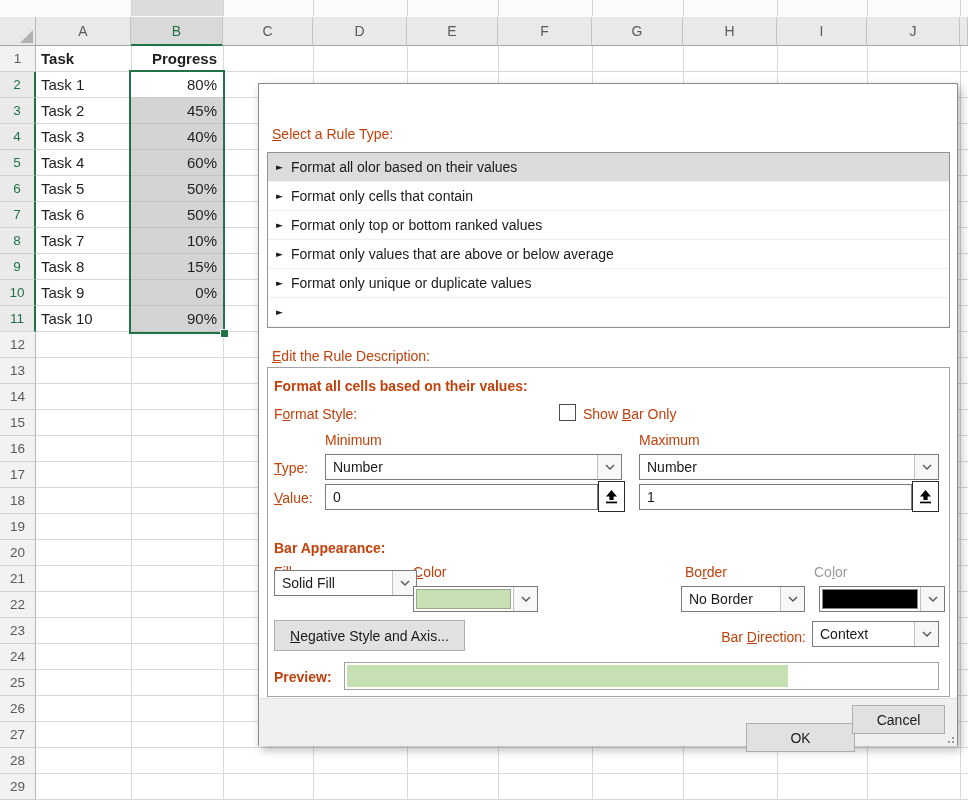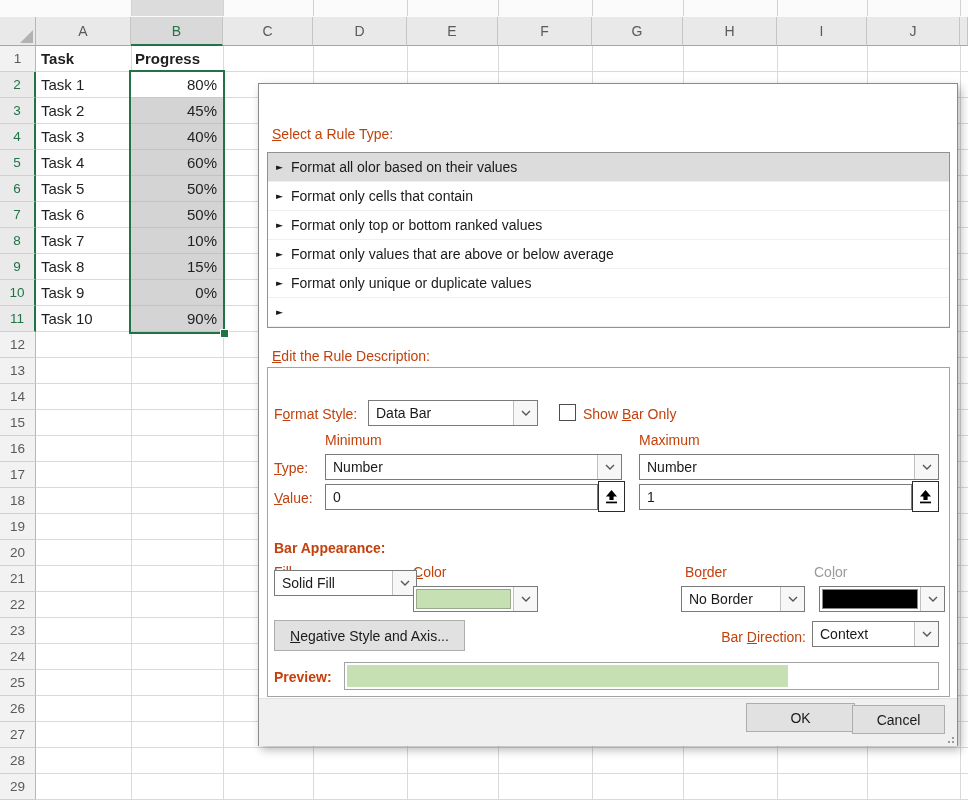--- a/index.html
+++ b/index.html
@@ -22,21 +22,21 @@
         font-size:13.5px;color:#5a5a5a;text-align:center;line-height:25px;background:#f2f2f2;}
   .rowh.sel{color:#217346;border-right:2px solid #217346;background:#eaeaea;}
   
   #grid{position:absolute;left:36px;top:46px;width:932px;height:754px;background:
         repeating-linear-gradient(to bottom,#ffffff 0 25px,#d9d9d9 25px 26px);}
   .vline{position:absolute;top:0;bottom:0;width:1px;background:#d9d9d9;}
   .cell{position:absolute;height:26px;line-height:25px;font-size:15px;color:#1f1f1f;box-sizing:border-box;}
   .cell.a{left:0;width:95px;padding-left:5px;}
   .cell.b{left:95px;width:92px;padding-right:6px;text-align:right;}
   .cell.hdr{font-weight:bold;}
-  .cell.b.hdr{text-align:left;padding-left:4px;}
+  .cell.b.hdr{text-align:right;padding-left:4px;}
   #selbox{position:absolute;left:93px;top:24px;width:96px;height:264px;box-sizing:border-box;border:2px solid #217346;}
   #selbox .active{height:26px;background:#fff;border-bottom:1px solid #c9c9c9;box-sizing:border-box;}
   #selbox .fill{height:234px;background:repeating-linear-gradient(to bottom,#d4d4d4 0 25px,#c3c3c3 25px 26px);}
   #fillhandle{position:absolute;left:184px;top:283px;width:7px;height:7px;background:#217346;border:1px solid #fff;}
   
   #dialog{position:absolute;left:258px;top:83px;width:700px;height:663px;background:#fff;border:1px solid #8b8b8b;
           box-shadow:3px 4px 9px rgba(0,0,0,.28);box-sizing:border-box;font-size:14px;}
   #titlebar{position:absolute;left:0;top:0;right:0;height:34px;background:#fff;display:flex;align-items:center;}
   #dlgtitle{padding-left:13px;font-size:15px;color:#1a1a1a;flex:1;}
   .titlebtn{width:44px;height:34px;display:flex;align-items:center;justify-content:center;color:#333;}
@@ -206,31 +206,24 @@
       <div class="ruleitem">
           <span class="arrow">►</span>
         </div>
     </div>
 
     <div class="lbl" style="left:13px;top:264px">
       <span class="u">E</span><span>dit the Rule Description:</span>
     </div>
 
     <div id="groupbox">
+      <div class="lbl bold" style="left:6px;top:10px">Format all cells based on their values:</div>
 
       <div class="lbl" style="left:6px;top:38px">
         <span>F</span><span class="u">o</span><span>rmat Style:</span>
-      </div>
-      <div class="combo" style="left:100px;top:32px;width:170px">
-        <div class="txt">Data Bar</div>
-        <div class="arr">
-            <svg width="10" height="6">
-              <polyline points="1,1 5,5 9,1" fill="none" stroke="#565656" stroke-width="1.4"></polyline>
-            </svg>
-          </div>
       </div>
       <div class="checkbox" style="left:291px;top:36px"></div>
       <div class="lbl" style="left:315px;top:38px">
         <span>Show </span><span class="u">B</span><span>ar Only</span>
       </div>
 
       <div class="lbl" style="left:57px;top:64px">Minimum</div>
       <div class="lbl" style="left:371px;top:64px">Maximum</div>
 
       <div class="lbl" style="left:6px;top:92px">
@@ -334,21 +327,21 @@
           </div>
       </div>
 
       <div class="lbl bold" style="left:6px;top:301px">Preview:</div>
       <div id="previewbox">
         <div id="previewbar" style="background: rgb(198, 224, 180); width: 74.8%;"></div>
       </div>
     </div>
 
     <div id="footer">
-      <div class="pushbtn" style="left:487px;top:4px;width:109px;height:29px">OK</div>
+      <div class="pushbtn" style="left:487px;top:24px;width:109px;height:29px">OK</div>
       <div class="pushbtn" style="left:593px;top:6px;width:93px;height:29px">Cancel</div>
       <div id="grip">
         <i style="right:0;bottom:0"></i>
           <i style="right:4px;bottom:0"></i>
           <i style="right:0;bottom:4px"></i>
       </div>
     </div>
   </div>
 </div>
 

